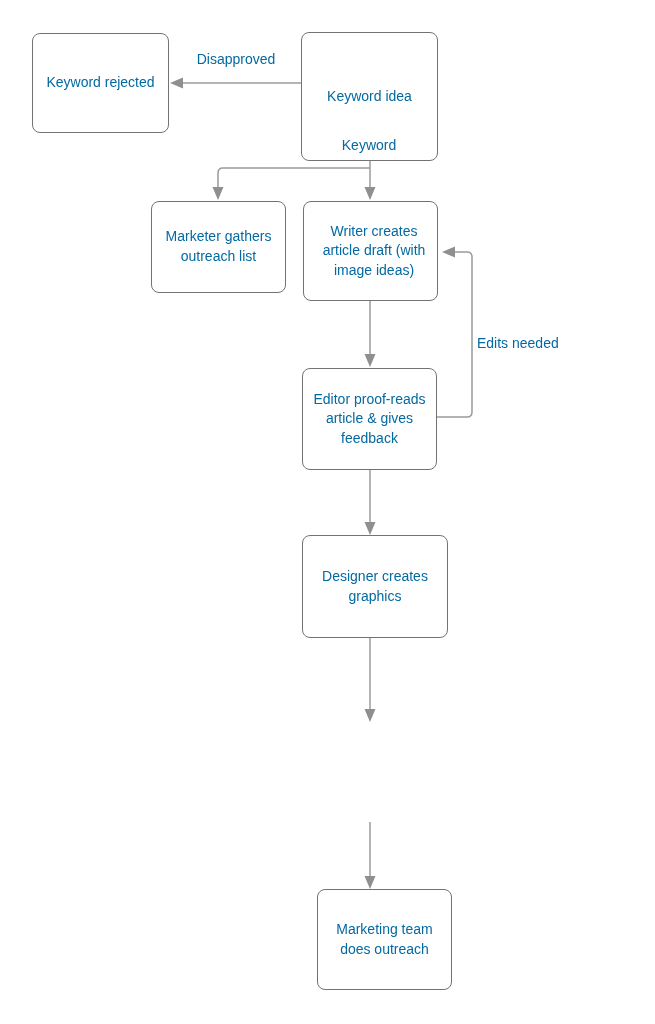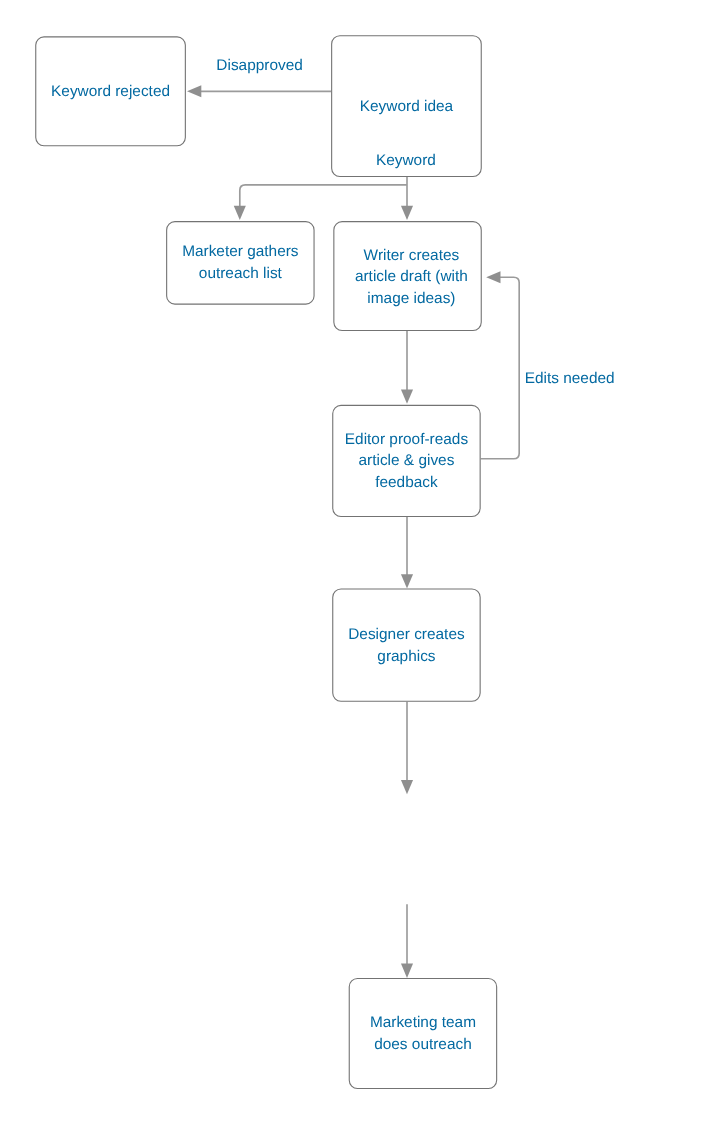--- a/index.html
+++ b/index.html
@@ -91,27 +91,27 @@
         <path d="M 370 822 L 370 877"></path>
         <polygon points="370,889 364.5,876 375.5,876" fill="#8f8f8f" stroke="none"></polygon>
       </g>
     </g>
   </svg>
 
   <div class="node" style="left:32px; top:33px; width:137px; height:100px;">Keyword rejected</div>
 
   <div class="node" style="left:301px; top:32px; width:137px; height:129px;">Keyword idea</div>
 
-  <div class="node" style="left:151px; top:201px; width:135px; height:76px;">Marketer gathers outreach list</div>
+  <div class="node" style="left:151px; top:201px; width:135px; height:92px;">Marketer gathers outreach list</div>
 
   <div class="node" style="left:303px; top:201px; width:135px; height:100px;padding-left:15px;">Writer creates article draft (with image ideas)</div>
 
   <div class="node" style="left:302px; top:368px; width:135px; height:102px;">Editor proof-reads article &amp; gives feedback</div>
 
-  <div class="node" style="left:302px; top:535px; width:135px; height:103px;">Designer creates graphics</div>
+  <div class="node" style="left:302px; top:535px; width:146px; height:103px;">Designer creates graphics</div>
 
 
   <div class="node" style="left:317px; top:889px; width:135px; height:101px;">Marketing team does outreach</div>
 
   <div class="edge-label centered" style="left:236px; top:51px;">Disapproved</div>
 
   <div class="edge-label centered" style="left:369px; top:137px;">Keyword</div>
 
   <div class="edge-label" style="left:477px; top:335px;">Edits needed</div>
 

